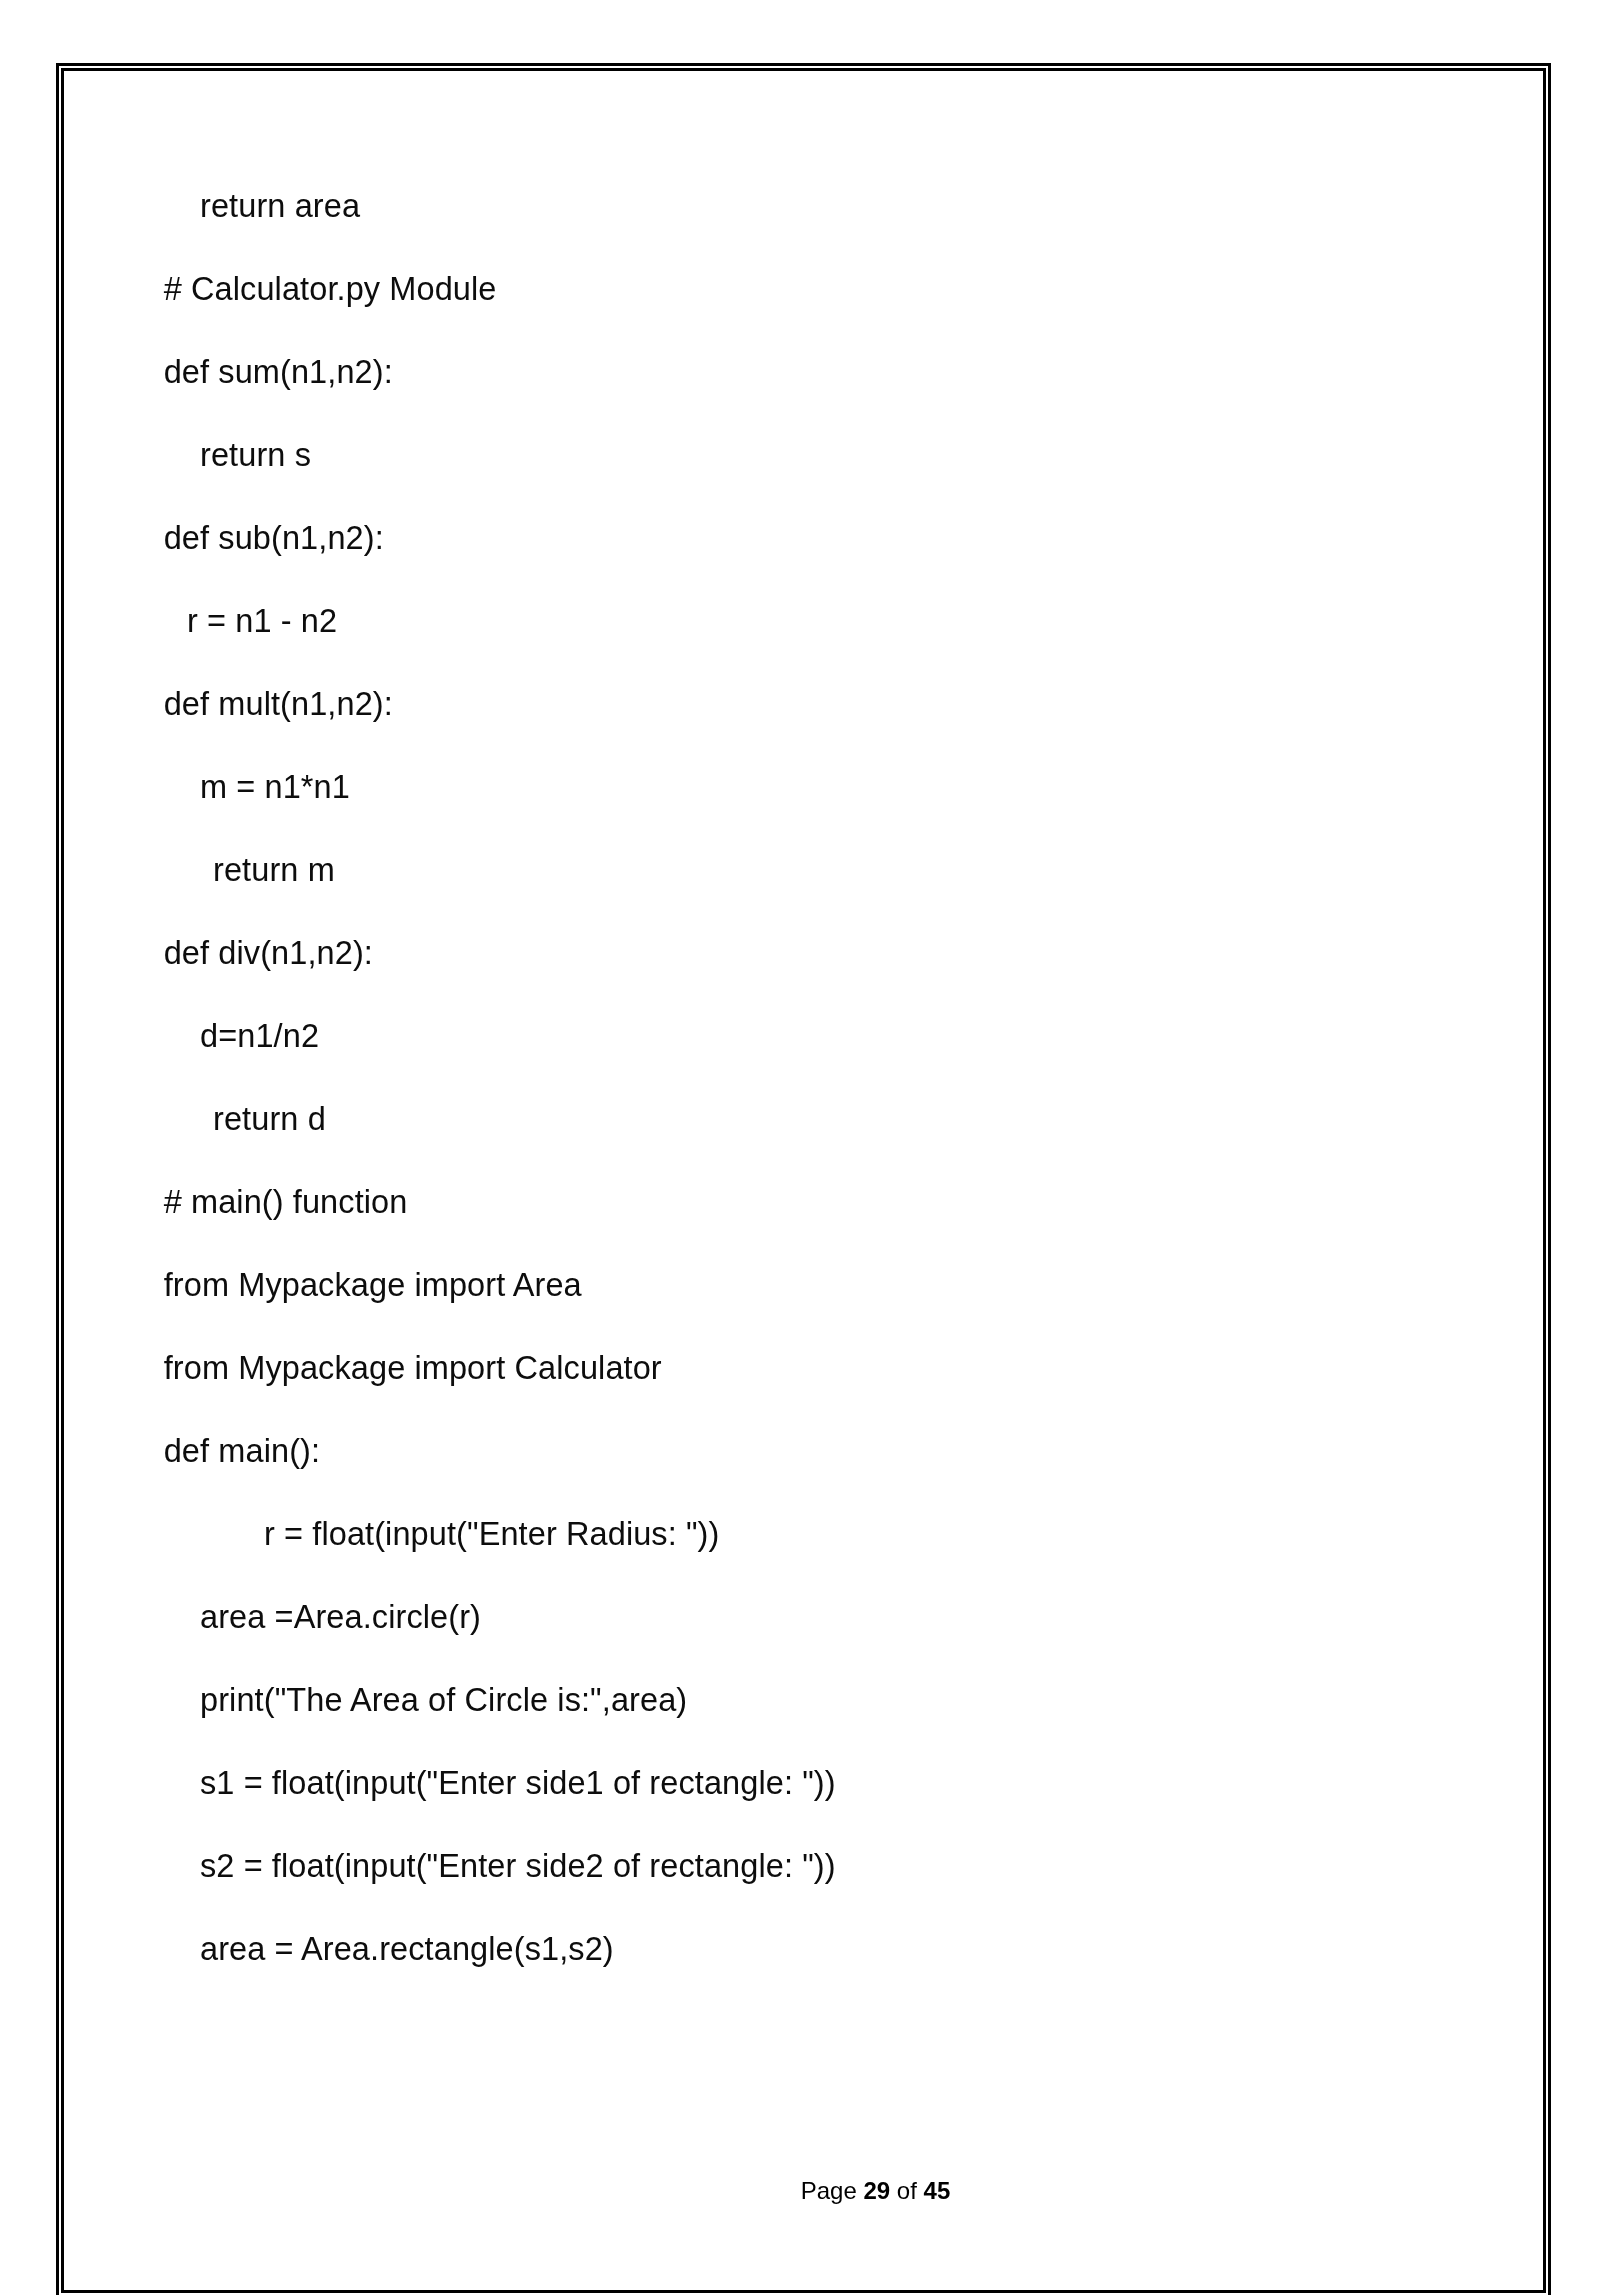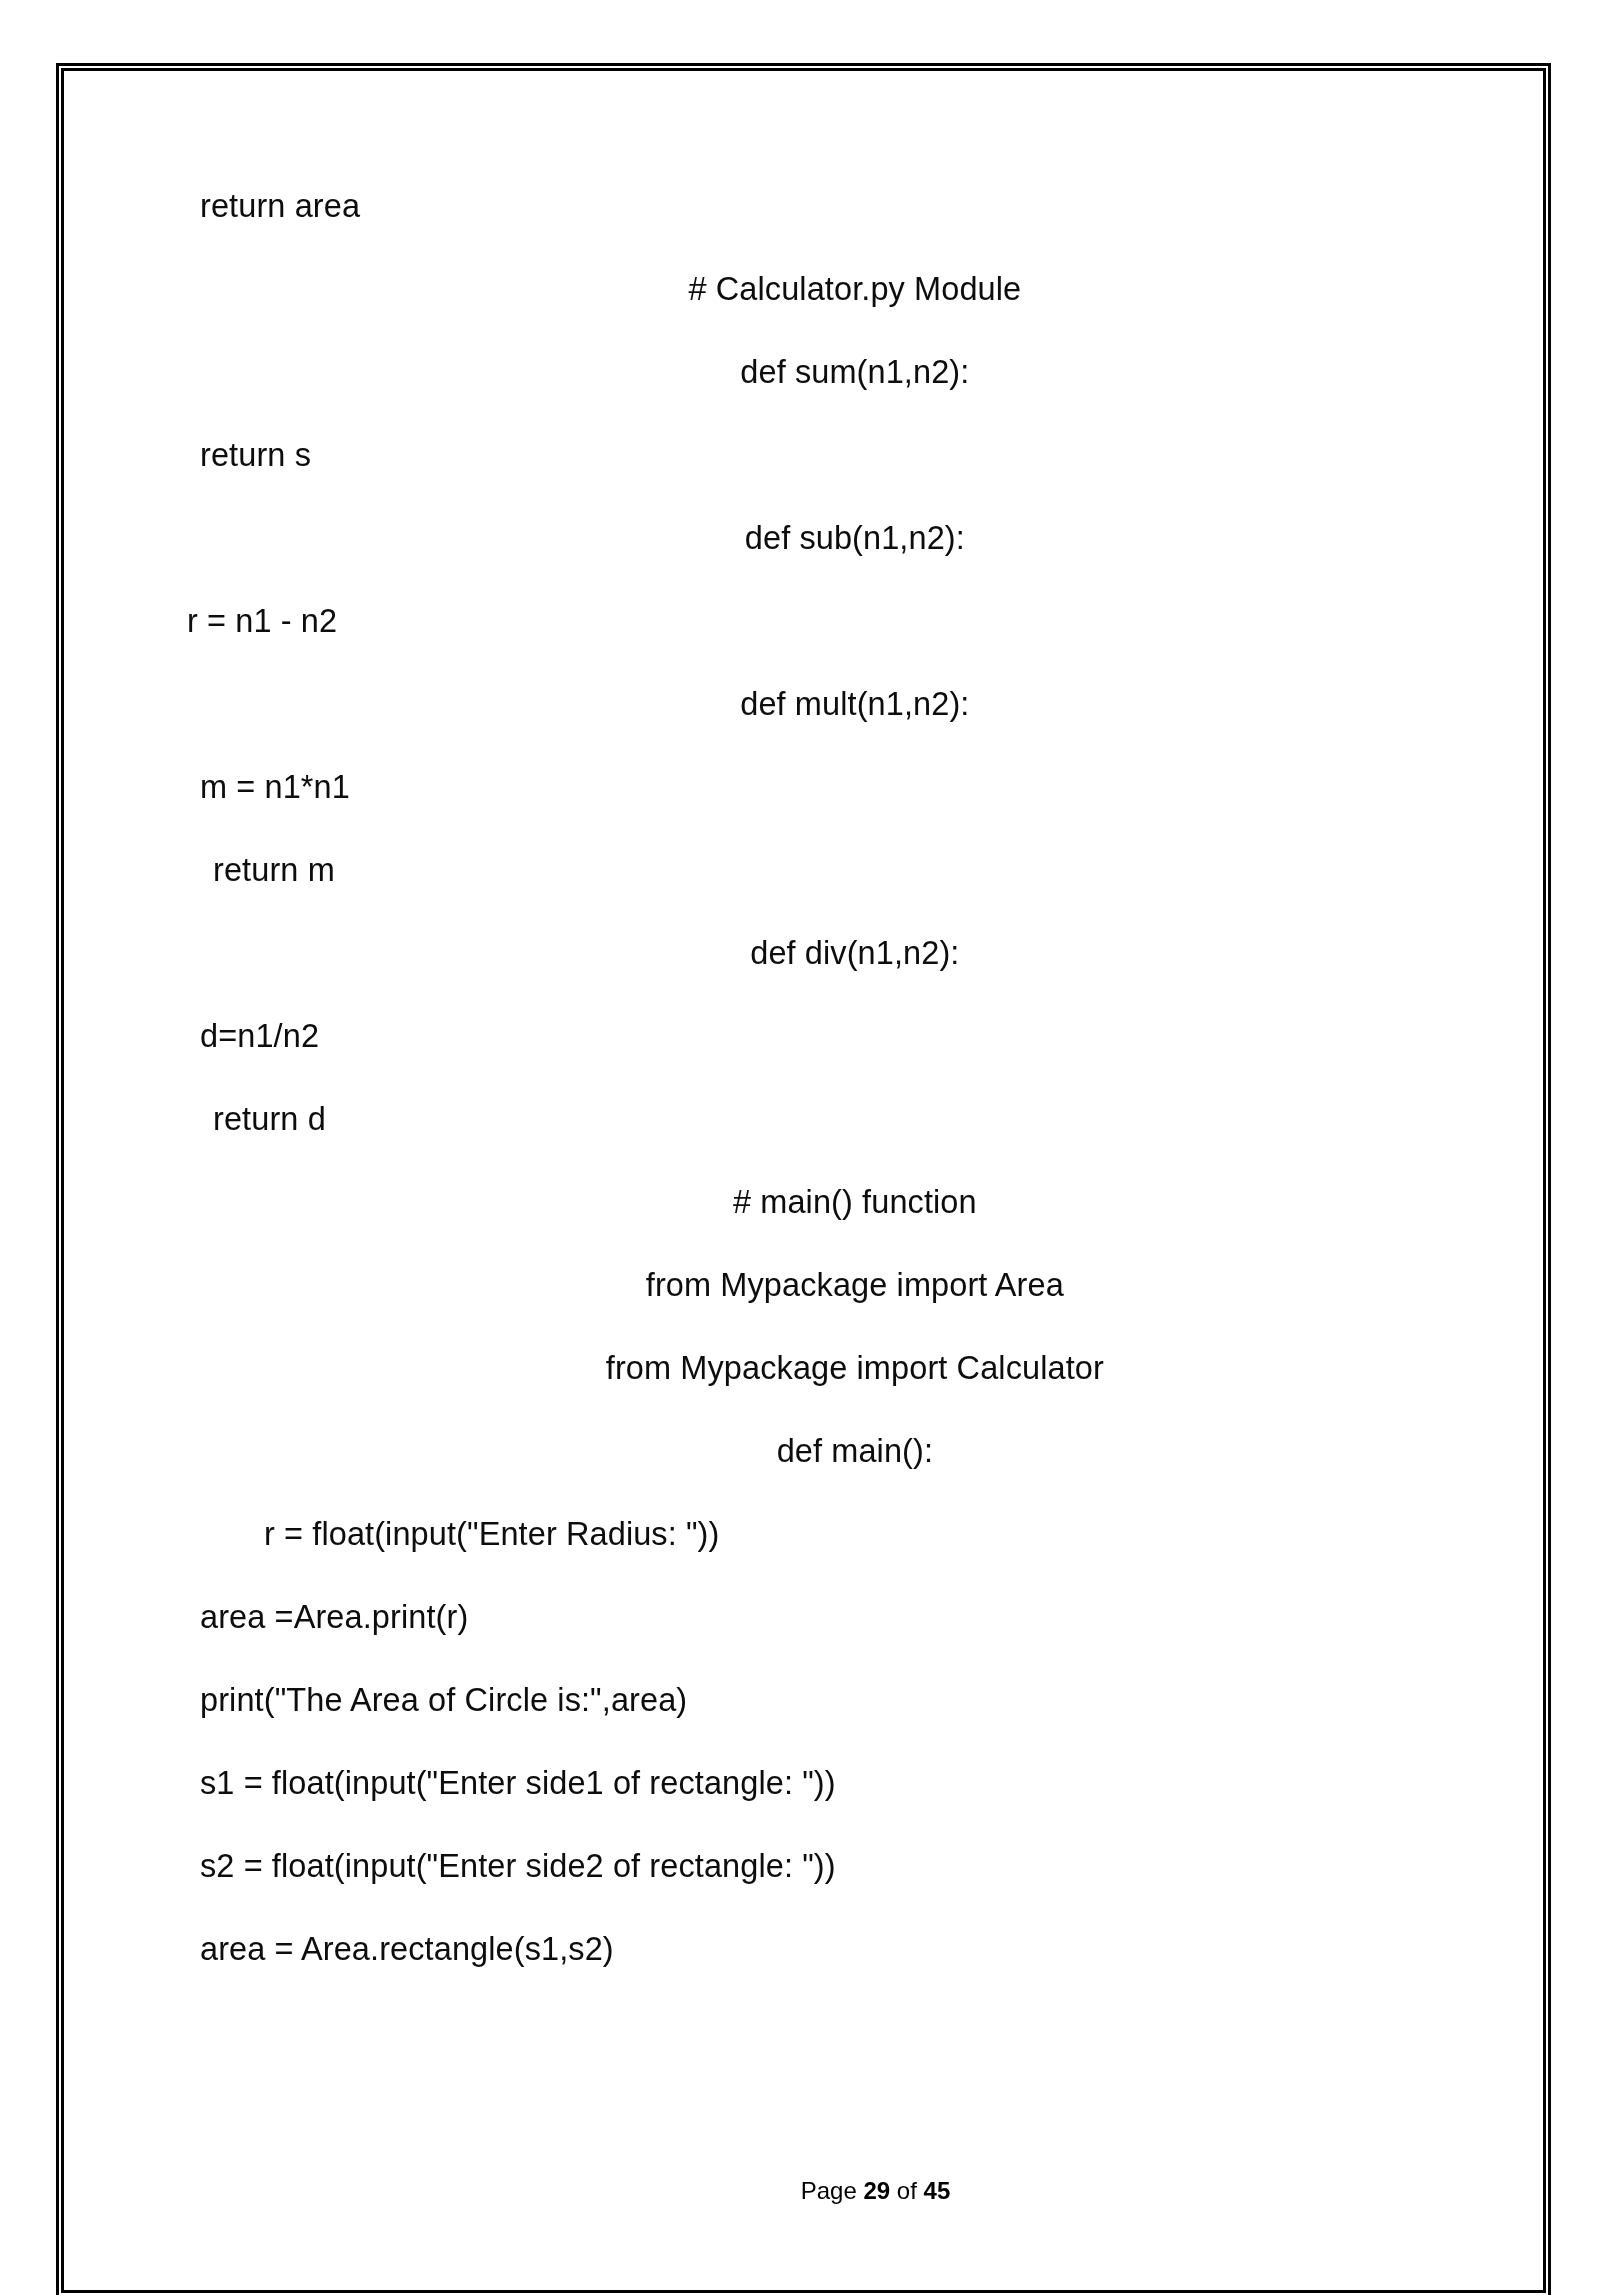--- a/index.html
+++ b/index.html
@@ -49,21 +49,21 @@
     font-family: "Liberation Sans", sans-serif;
     font-size: 32.5px;
     line-height: 83px;
     height: 83px;
     white-space: pre;
     color: #0d0d0d;
     letter-spacing: 0.1px;
   }
 
   
-  .ind-0  { padding-left: 12.7px; text-align: center; }
+  .ind-0  { padding-left: 12.7px; }
   .ind-1  { padding-left: 36px; }
   .ind-2  { padding-left: 49px; }
   .ind-3  { padding-left: 62px; }
   .ind-4  { padding-left: 113px; }
 
   
   #page-footer {
     position: absolute;
     left: 0;
     top: 2102px;
@@ -95,21 +95,21 @@
         <span class="code-line ind-2">m = n1*n1</span>
         <span class="code-line ind-3">return m</span>
         <span class="code-line ind-0">def div(n1,n2):</span>
         <span class="code-line ind-2">d=n1/n2</span>
         <span class="code-line ind-3">return d</span>
         <span class="code-line ind-0"># main() function</span>
         <span class="code-line ind-0">from Mypackage import Area</span>
         <span class="code-line ind-0">from Mypackage import Calculator</span>
         <span class="code-line ind-0">def main():</span>
         <span class="code-line ind-4">r = float(input("Enter Radius: "))</span>
-        <span class="code-line ind-2">area =Area.print(r)</span>
+        <span class="code-line ind-2">area =Area.circle(r)</span>
         <span class="code-line ind-2">print("The Area of Circle is:",area)</span>
         <span class="code-line ind-2">s1 = float(input("Enter side1 of rectangle: "))</span>
         <span class="code-line ind-2">s2 = float(input("Enter side2 of rectangle: "))</span>
         <span class="code-line ind-2">area = Area.rectangle(s1,s2)</span>
       </div>
 
     <div id="page-footer">
       <span class="pf-weak">Page </span><span class="pf-strong">29</span><span class="pf-weak"> of </span><span class="pf-strong">45</span>
     </div>
 

